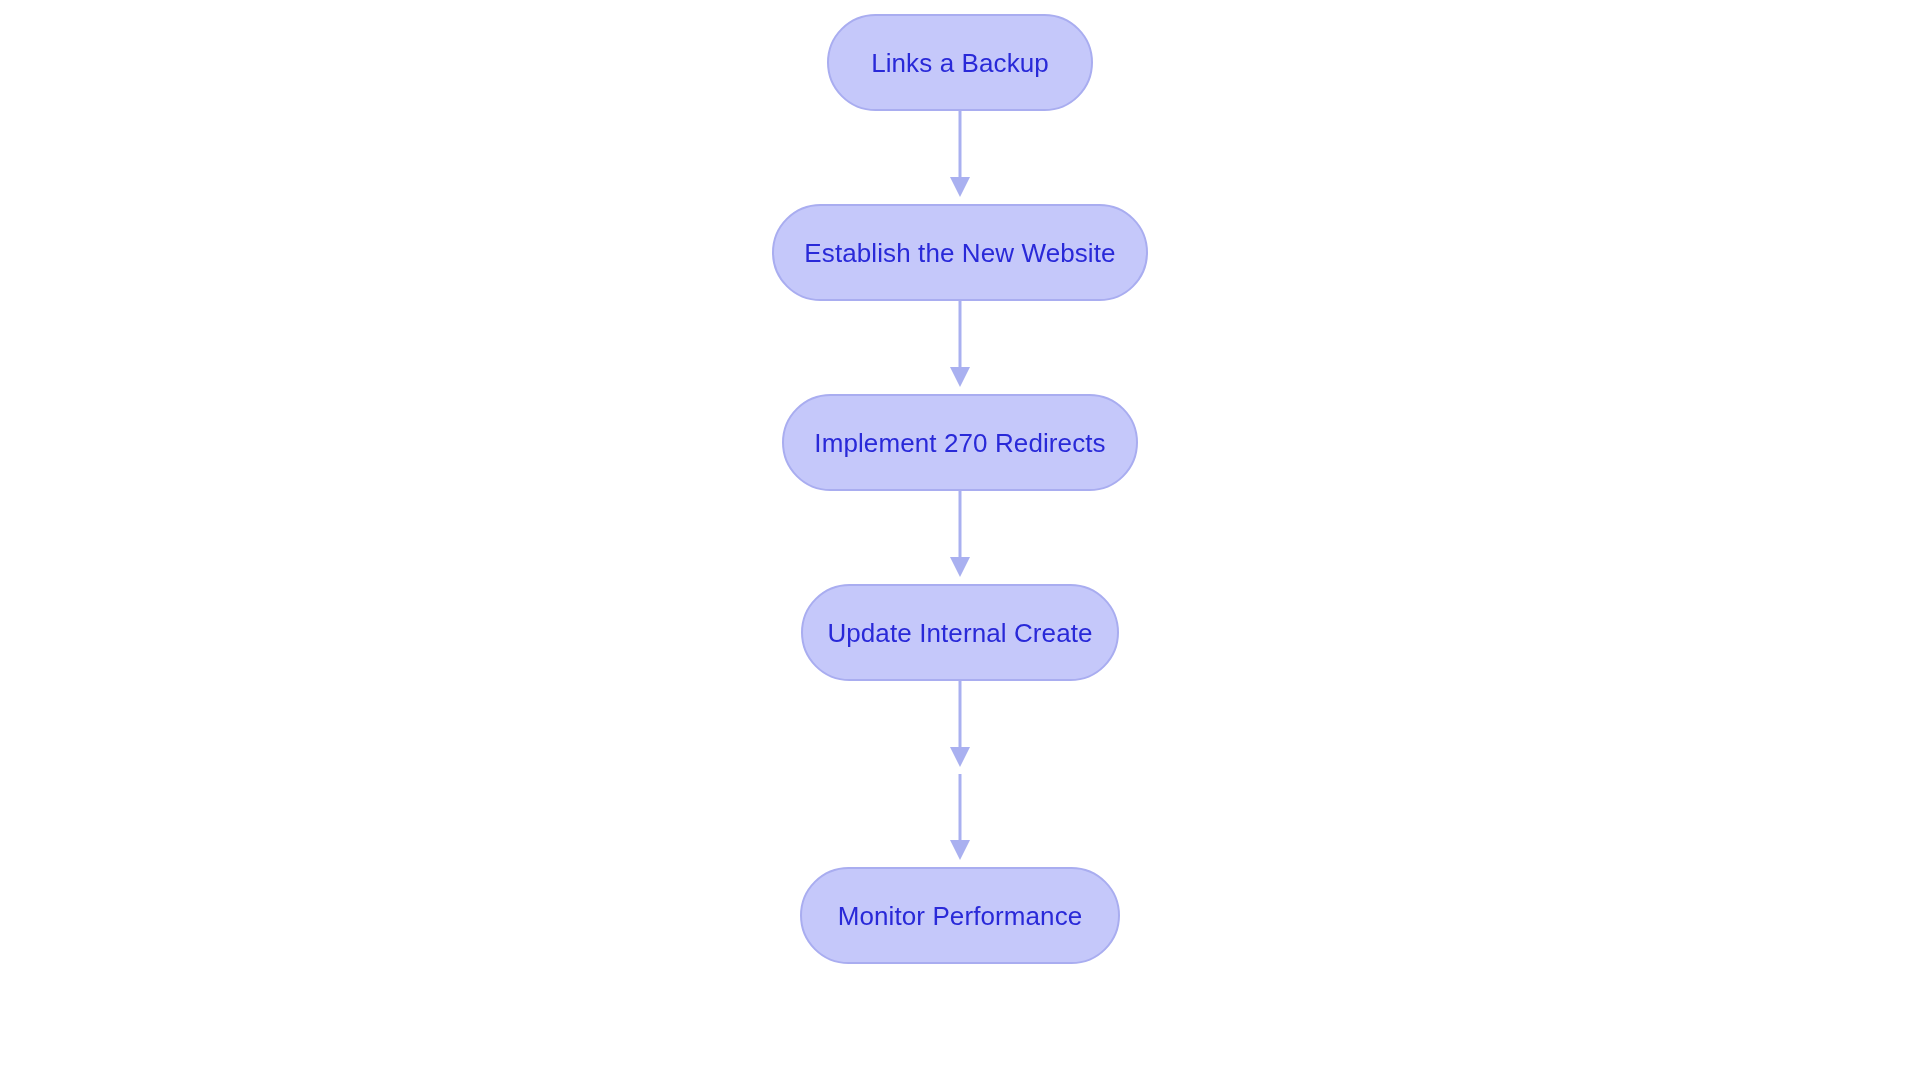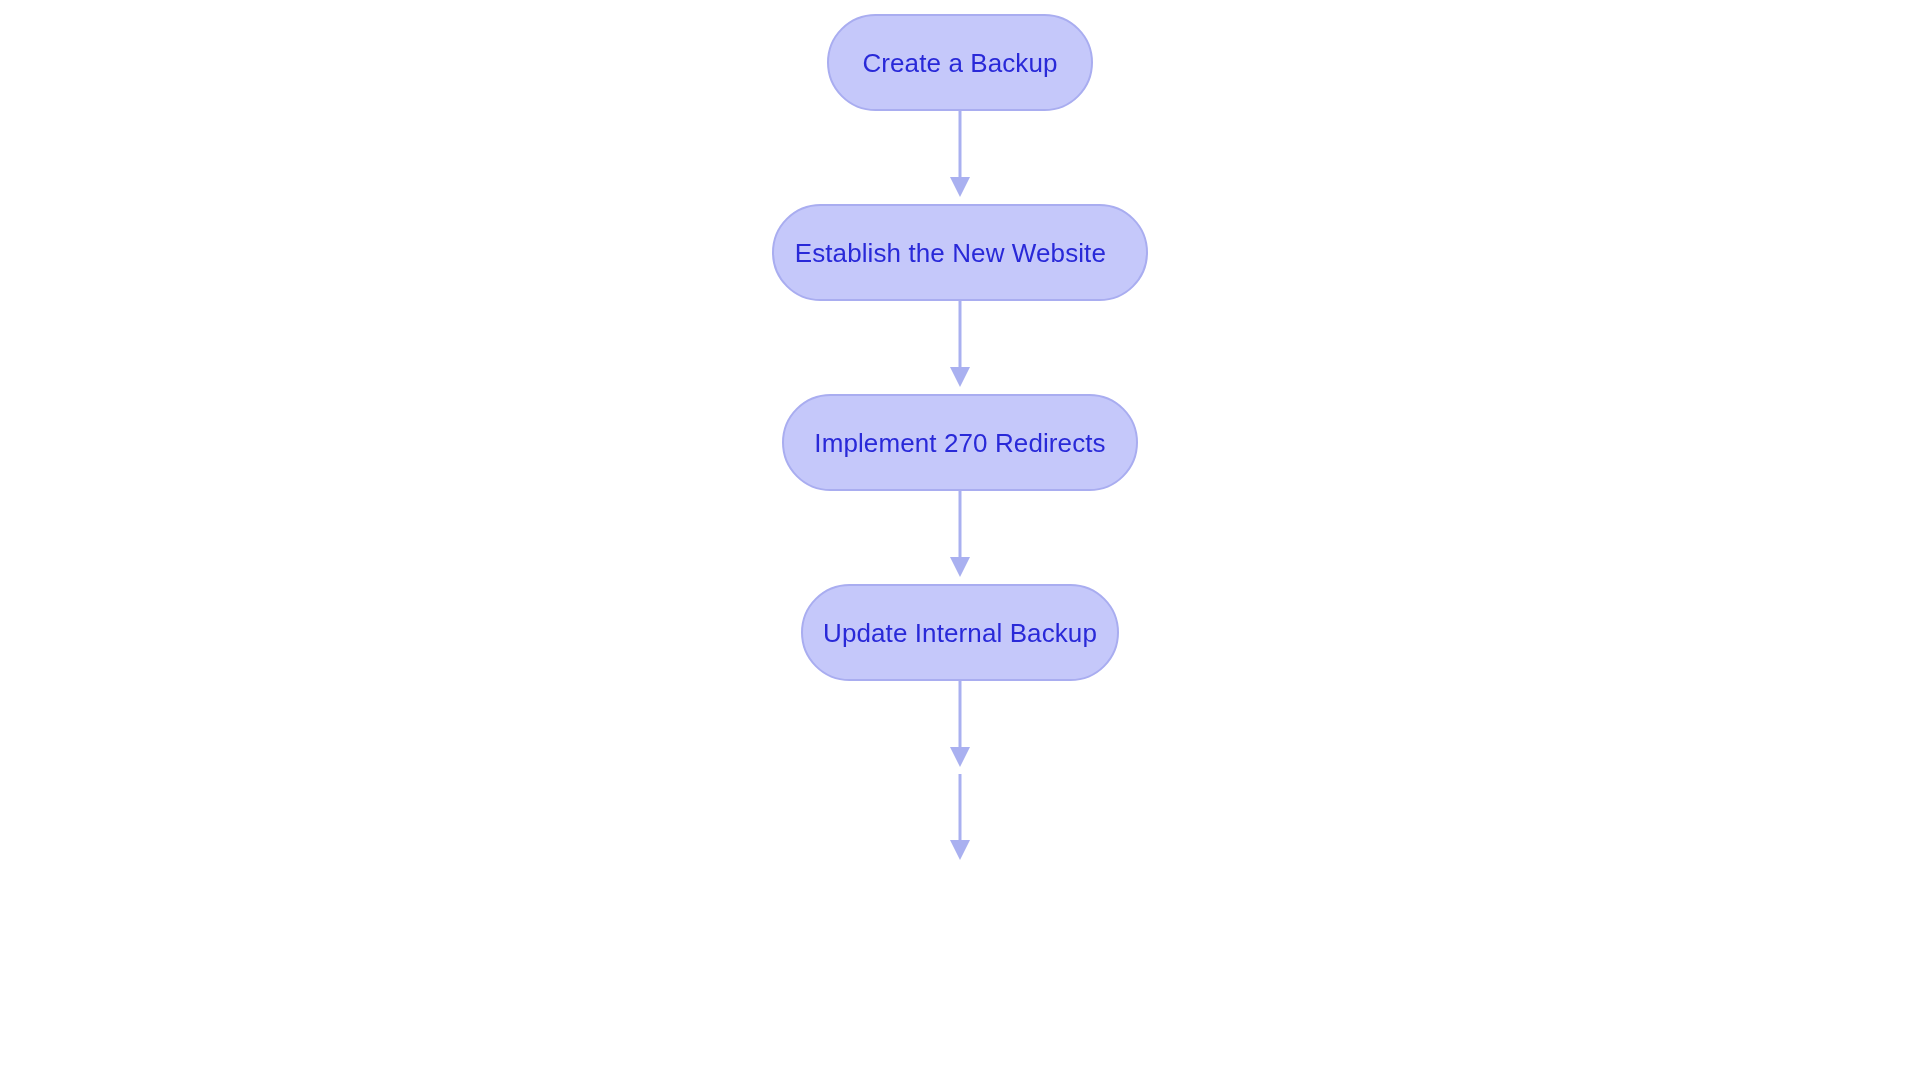--- a/index.html
+++ b/index.html
@@ -53,37 +53,37 @@
     width: 40px;
     height: 93px;
     position: relative;
     z-index: 1;
     display: block;
     flex: none;
   }
 
   
   .w-1 { width: 266px; }
-  .w-2 { width: 376px; justify-content: flex-end; }
+  .w-2 { width: 376px; }
   .w-3 { width: 356px; }
   .w-4 { width: 318px; }
   .w-5 { width: 230px; }
   .w-6 { width: 320px; }
 
   .spacer-top { height: 14px; flex: none; }
 </style>
 </head>
 <body>
 
 <div id="flowchart">
 
   <div class="spacer-top"></div>
 
   <div class="flow-node w-1">
-    <span class="flow-node-label">Create a Backup</span>
+    <span class="flow-node-label">Links a Backup</span>
   </div>
 
   <svg class="flow-connector" viewBox="0 0 40 93">
     <line x1="20" y1="0" x2="20" y2="72" stroke="#a9b0f0" stroke-width="3"></line>
     <polygon points="20,86 10,66 30,66" fill="#a9b0f0"></polygon>
   </svg>
 
   <div class="flow-node w-2">
     <span class="flow-node-label">Establish the New Website</span>
   </div>
@@ -96,28 +96,31 @@
   <div class="flow-node w-3">
     <span class="flow-node-label">Implement 270 Redirects</span>
   </div>
 
   <svg class="flow-connector" viewBox="0 0 40 93">
     <line x1="20" y1="0" x2="20" y2="72" stroke="#a9b0f0" stroke-width="3"></line>
     <polygon points="20,86 10,66 30,66" fill="#a9b0f0"></polygon>
   </svg>
 
   <div class="flow-node w-4">
-    <span class="flow-node-label">Update Internal Backup</span>
+    <span class="flow-node-label">Update Internal Create</span>
   </div>
 
   <svg class="flow-connector" viewBox="0 0 40 93">
     <line x1="20" y1="0" x2="20" y2="72" stroke="#a9b0f0" stroke-width="3"></line>
     <polygon points="20,86 10,66 30,66" fill="#a9b0f0"></polygon>
   </svg>
 
 
   <svg class="flow-connector" viewBox="0 0 40 93">
     <line x1="20" y1="0" x2="20" y2="72" stroke="#a9b0f0" stroke-width="3"></line>
     <polygon points="20,86 10,66 30,66" fill="#a9b0f0"></polygon>
   </svg>
 
+  <div class="flow-node w-6">
+    <span class="flow-node-label">Monitor Performance</span>
+  </div>
 
 </div>
 
 </body></html>

